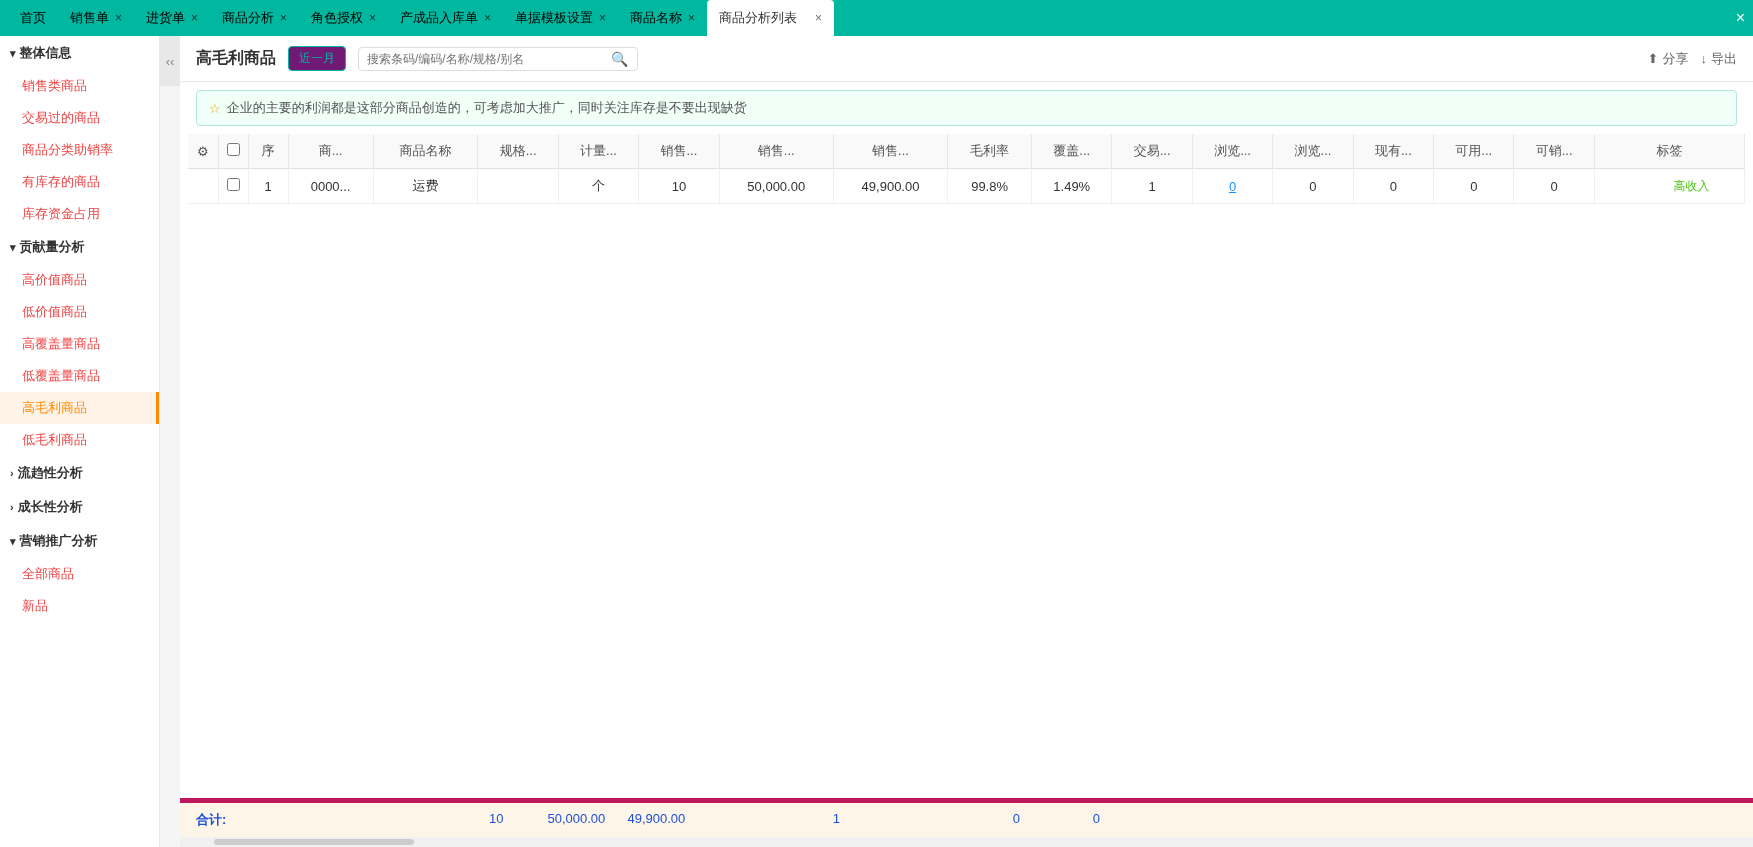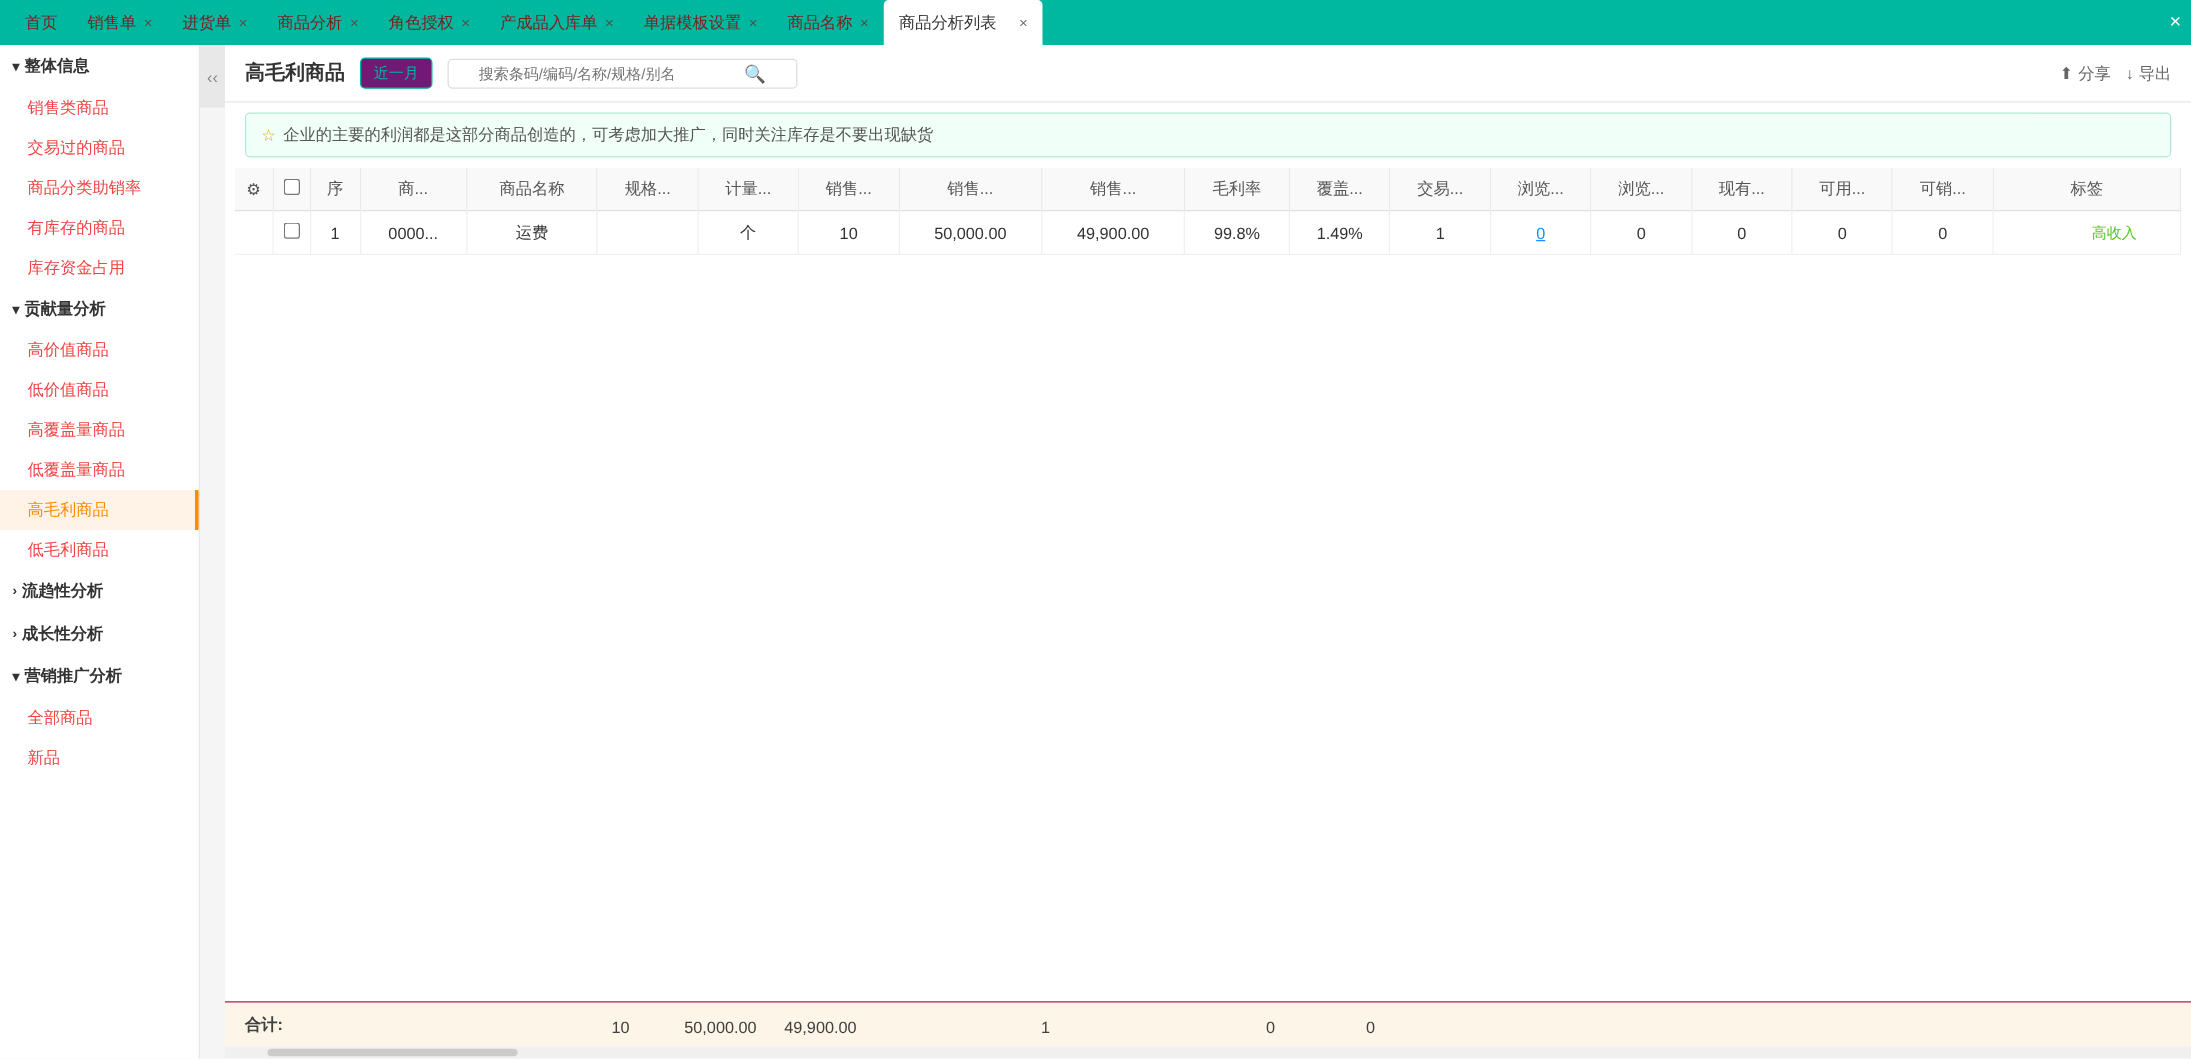--- a/index.html
+++ b/index.html
@@ -17,21 +17,21 @@
     .top-nav .close-btn {
       position: absolute;
       right: 8px;
       top: 50%;
       transform: translateY(-50%);
       color: white;
       cursor: pointer;
       font-size: 16px;
     }
     .nav-item {
-      color: #7f1d1d;
+      color: #000000;
       padding: 0 12px;
       height: 36px;
       line-height: 36px;
       cursor: pointer;
       white-space: nowrap;
       display: flex;
       align-items: center;
       gap: 4px;
     }
     .nav-item.active {
@@ -113,21 +113,21 @@
       border-radius: 4px;
       padding: 3px 10px;
       cursor: pointer;
       font-size: 12px;
     }
     .search-box {
       display: flex;
       align-items: center;
       border: 1px solid #ddd;
       border-radius: 4px;
-      padding: 3px 24px;
+      padding: 3px 8px;
       flex: 1;
       max-width: 280px;
     }
     .search-box input {
       border: none;
       outline: none;
       font-size: 12px;
       color: #999;
       width: 100%;
     }
@@ -214,27 +214,27 @@
       font-size: 12px;
       margin-left: 44px;
     }
     .col-settings { width: 30px; }
     .col-check { width: 30px; }
     .col-num { width: 40px; }
 
     
     .footer-bar {
       background: #fdf6e8;
-      border-top: 1px solid #be185d;
+      border-top: 5px solid #be185d;
       padding: 8px 16px;
       display: flex;
-      align-items: flex-end;
+      align-items: flex-start;
       gap: 20px;
       font-size: 12px;
-      color: #404040;
+      color: #1d4ed8;
       min-height: 36px;
     }
     .footer-total-label { font-weight: bold; }
     .footer-cell {
       min-width: 60px;
       text-align: center;
     }
 
     
     .bottom-scroll {

